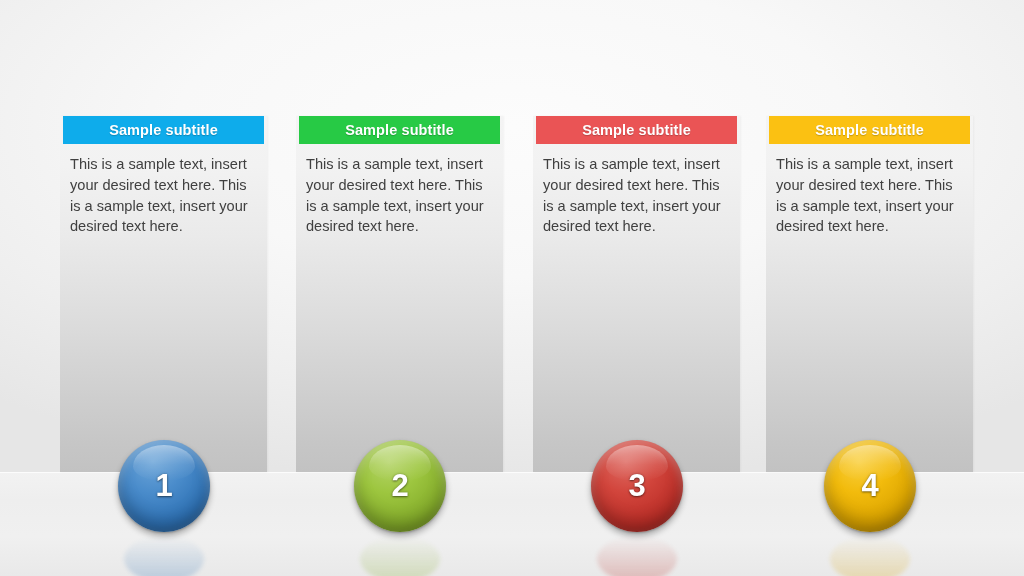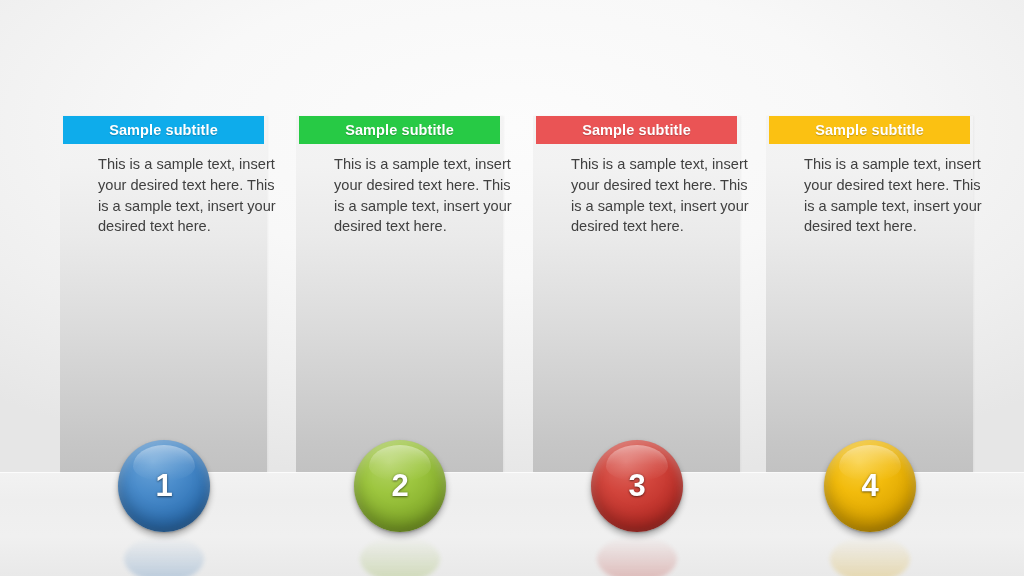--- a/index.html
+++ b/index.html
@@ -93,21 +93,20 @@
   
   .body-text {
     position: absolute;
     top: 38px;
     left: 10px;
     width: 188px;
     font-size: 14.6px;
     line-height: 20.8px;
     color: #404040;
     text-align: left;
-    margin-left: 28px;
   }
 
   
   .sphere-wrap {
     position: absolute;
     top: 324px;
     left: 58px;
     width: 92px;
     height: 92px;
   }

